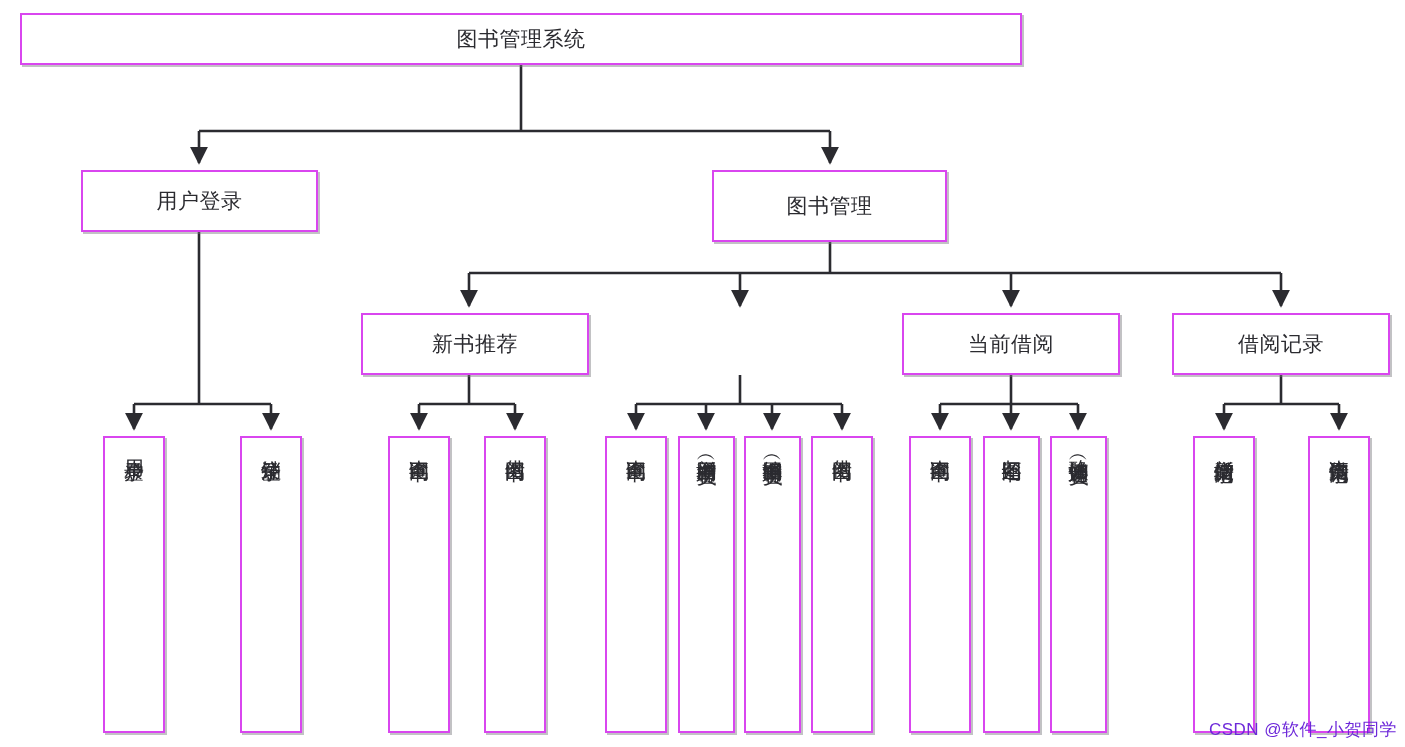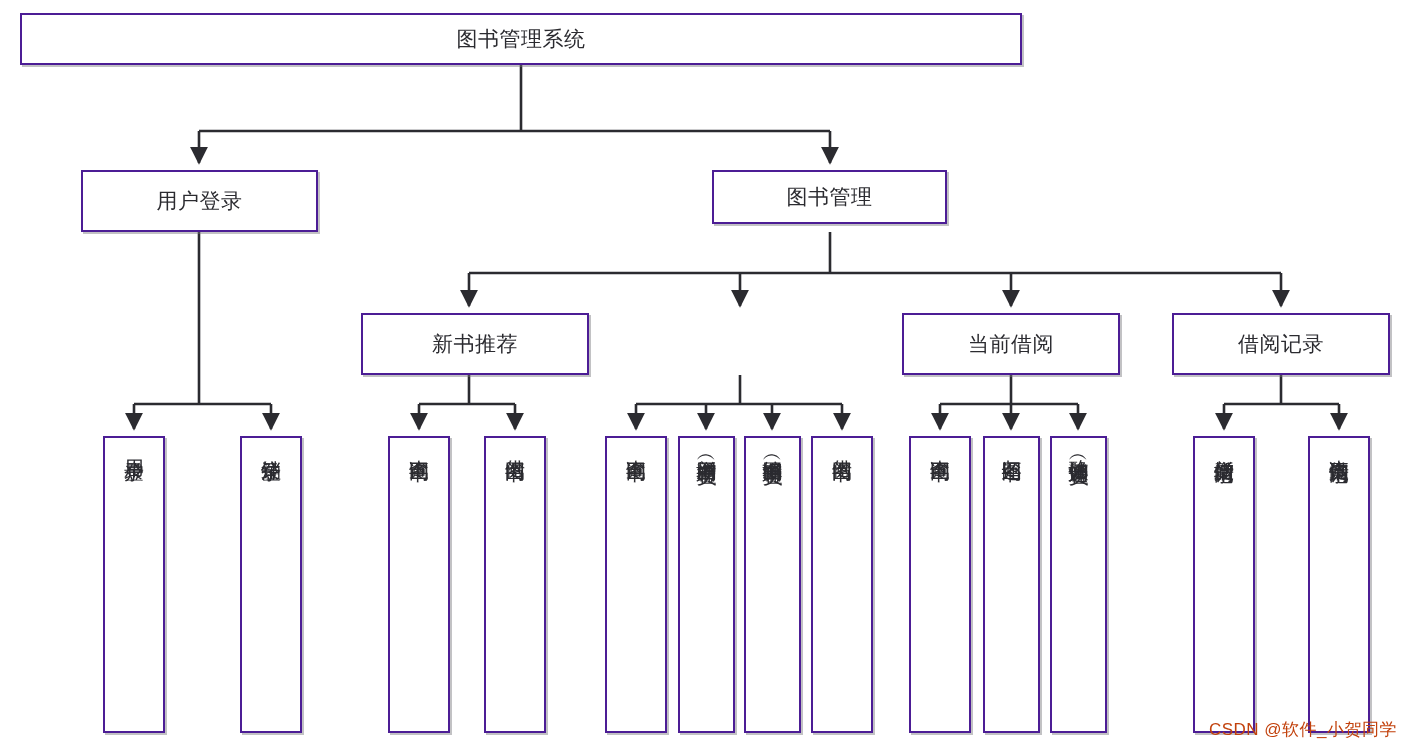--- a/index.html
+++ b/index.html
@@ -21,21 +21,21 @@
     position: absolute;
     left: 0;
     top: 0;
     width: 1405px;
     height: 747px;
   }
   .node {
     position: absolute;
     box-sizing: border-box;
     background: #ffffff;
-    border: 2px solid #4c1d95;
+    border: 2px solid #d946ef;
     box-shadow: 2px 2px 0 rgba(120,120,125,0.45);
     display: flex;
     align-items: center;
     justify-content: center;
     color: #2b2b30;
   }
   .node.h {
     font-size: 21px;
     letter-spacing: 0.5px;
     line-height: 1.1;
@@ -52,21 +52,21 @@
     line-height: 1.45;
     letter-spacing: 1px;
     white-space: nowrap;
     color: #2b2b30;
   }
   .watermark {
     position: absolute;
     right: 8px;
     bottom: 6px;
     font-size: 17px;
-    color: #c2410c;
+    color: #6d28d9;
     letter-spacing: 0.5px;
     white-space: nowrap;
     pointer-events: none;
   }
 </style>
 </head>
 <body>
 
 <div id="canvas">
 
@@ -116,21 +116,21 @@
       <path d="M 1281 375 L 1281 404"></path>
       <path d="M 1224 404 L 1339 404"></path>
       <path d="M 1224 404 L 1224 429" marker-end="url(#arrow)"></path>
       <path d="M 1339 404 L 1339 429" marker-end="url(#arrow)"></path>
     </g>
   </svg>
 
   <div class="node h" id="node-root" style="left: 20px; top: 13px; width: 1002px; height: 52px;">图书管理系统</div>
 
   <div class="node h" id="node-user-login" style="left: 81px; top: 170px; width: 237px; height: 62px;">用户登录</div>
-  <div class="node h" id="node-book-manage" style="left: 712px; top: 170px; width: 235px; height: 54px;">图书管理</div>
+  <div class="node h" id="node-book-manage" style="left: 712px; top: 170px; width: 235px; height: 72px;">图书管理</div>
 
   <div class="node h" id="node-new-book-rec" style="left: 361px; top: 313px; width: 228px; height: 62px;">新书推荐</div>
   <div class="node h" id="node-borrow-record" style="left: 1172px; top: 313px; width: 218px; height: 62px;">借阅记录</div>
   <div class="node h" id="node-current-borrow" style="left: 902px; top: 313px; width: 218px; height: 62px;">当前借阅</div>
 
   <div class="node v" id="leaf-0" style="left: 103px; top: 436px; width: 62px; height: 297px;">
     <span class="vtext">用户登录</span>
   </div>
   <div class="node v" id="leaf-1" style="left: 240px; top: 436px; width: 62px; height: 297px;">
     <span class="vtext">注销登录</span>

